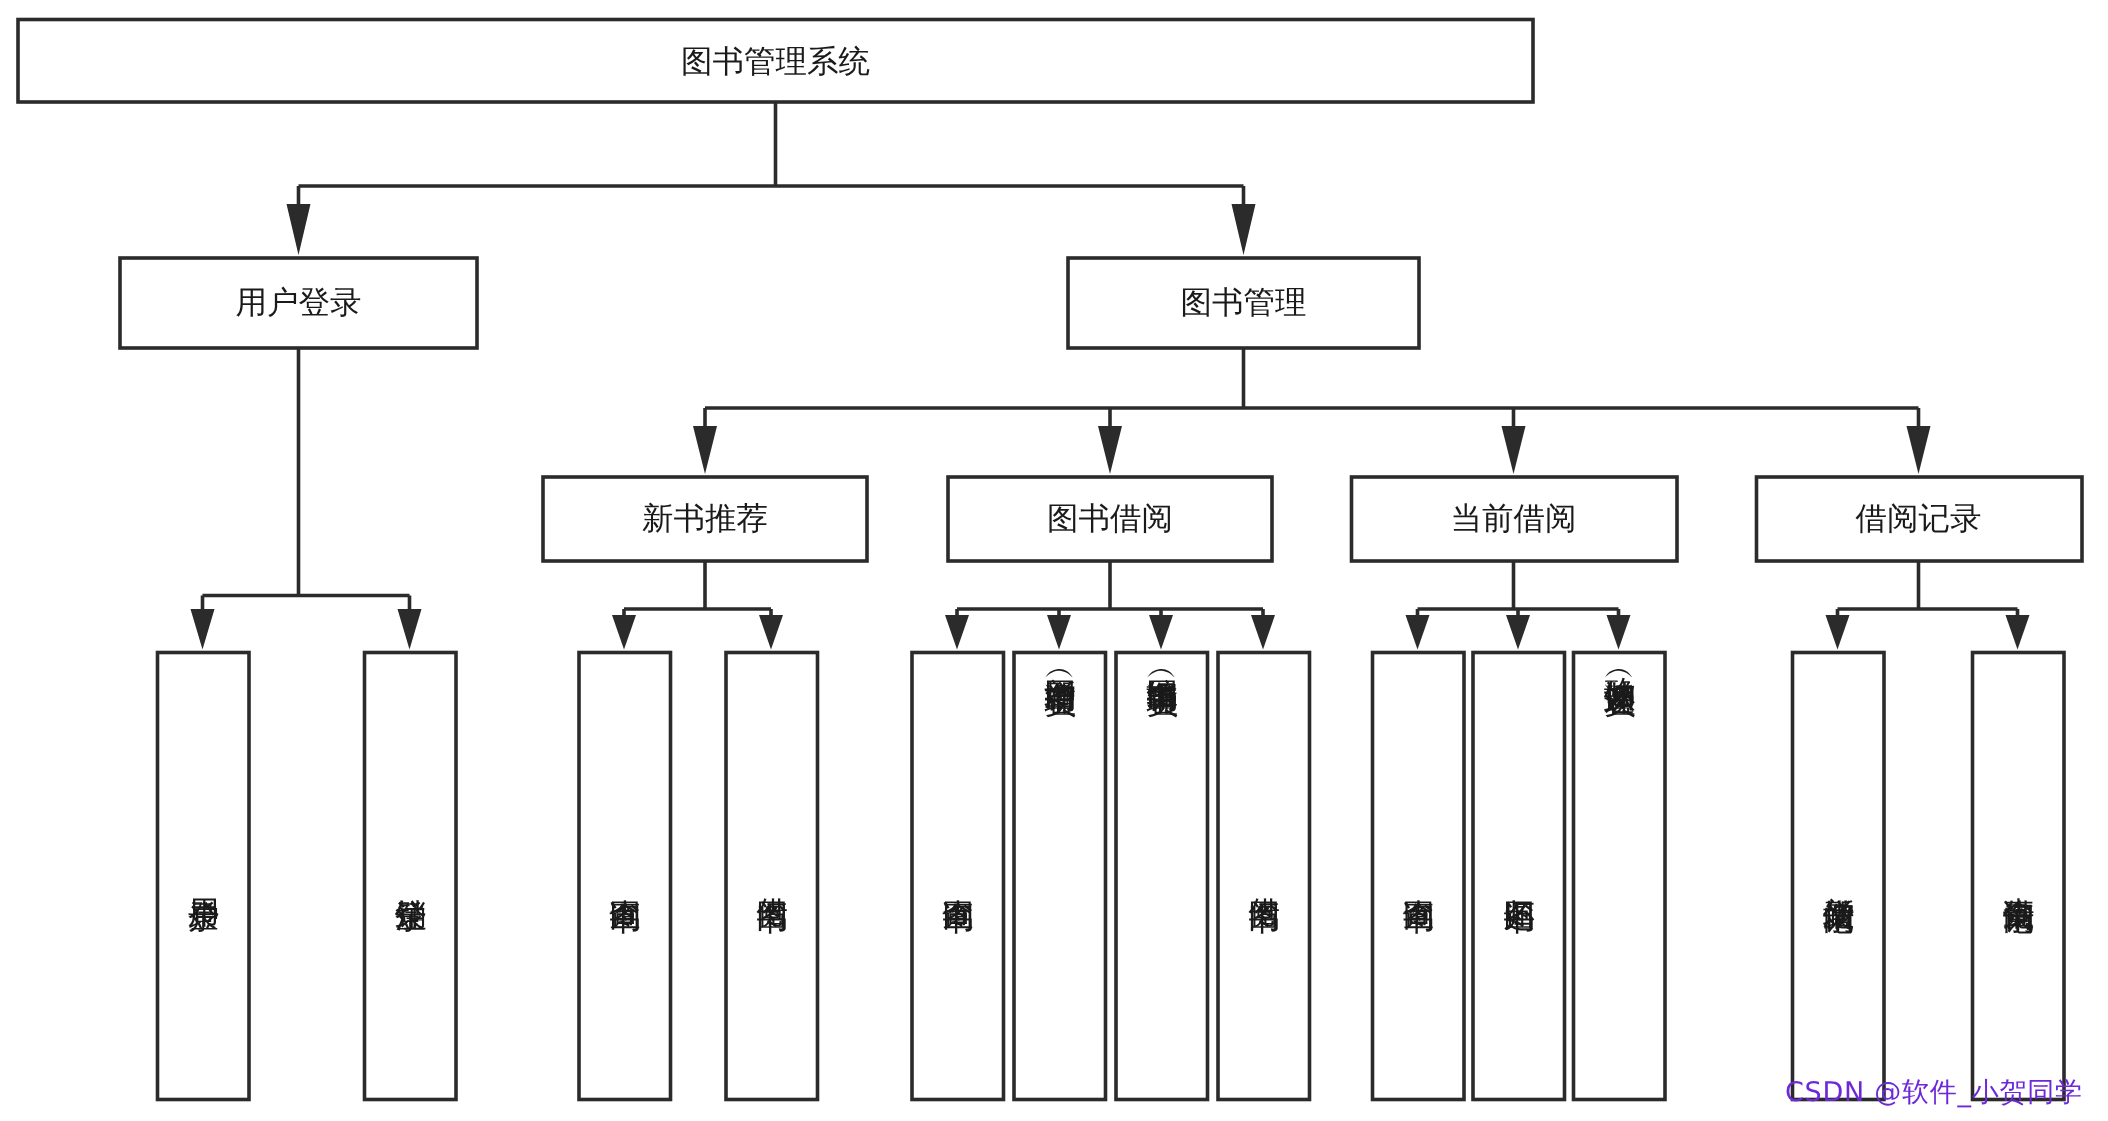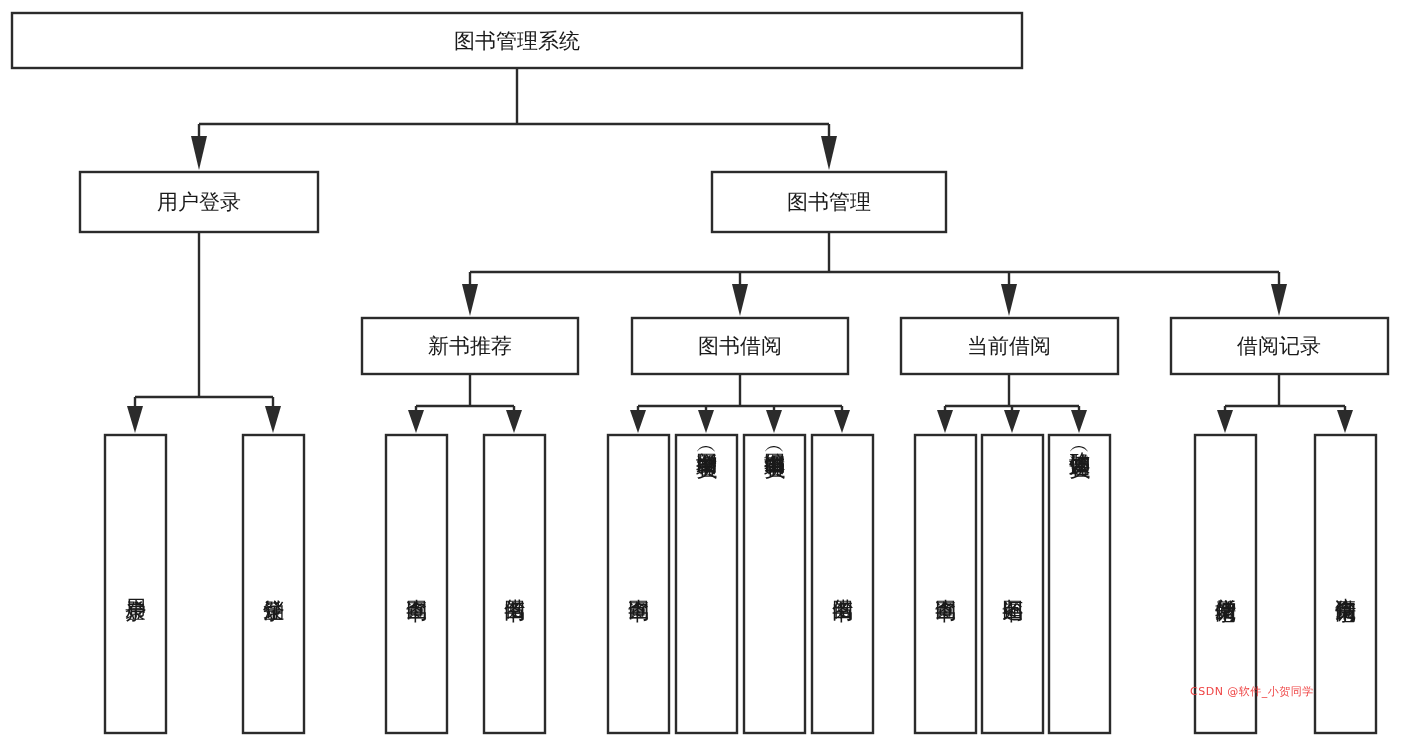--- a/index.html
+++ b/index.html
@@ -63,24 +63,24 @@
     font-size: 21px;
     line-height: 1.08;
     color: #1a1a1a;
     letter-spacing: 1px;
     white-space: nowrap;
     text-align: center;
   }
   .watermark {
     position: absolute;
     left: 1190px;
-    top: 684px;
-    font-family: "DejaVu Sans", "Liberation Sans", sans-serif;
-    font-size: 11px;
-    color: #ef4444;
+    top: 716px;
+    font-family: "DejaVu Sans", "Liberation Sans", sans-serif;
+    font-size: 18px;
+    color: #6d28d9;
     white-space: nowrap;
     letter-spacing: 0.5px;
   }
 </style>
 </head>
 <body>
 
 <div id="diagram-root">
 
   <svg class="flow" viewBox="0 0 1405 747">

